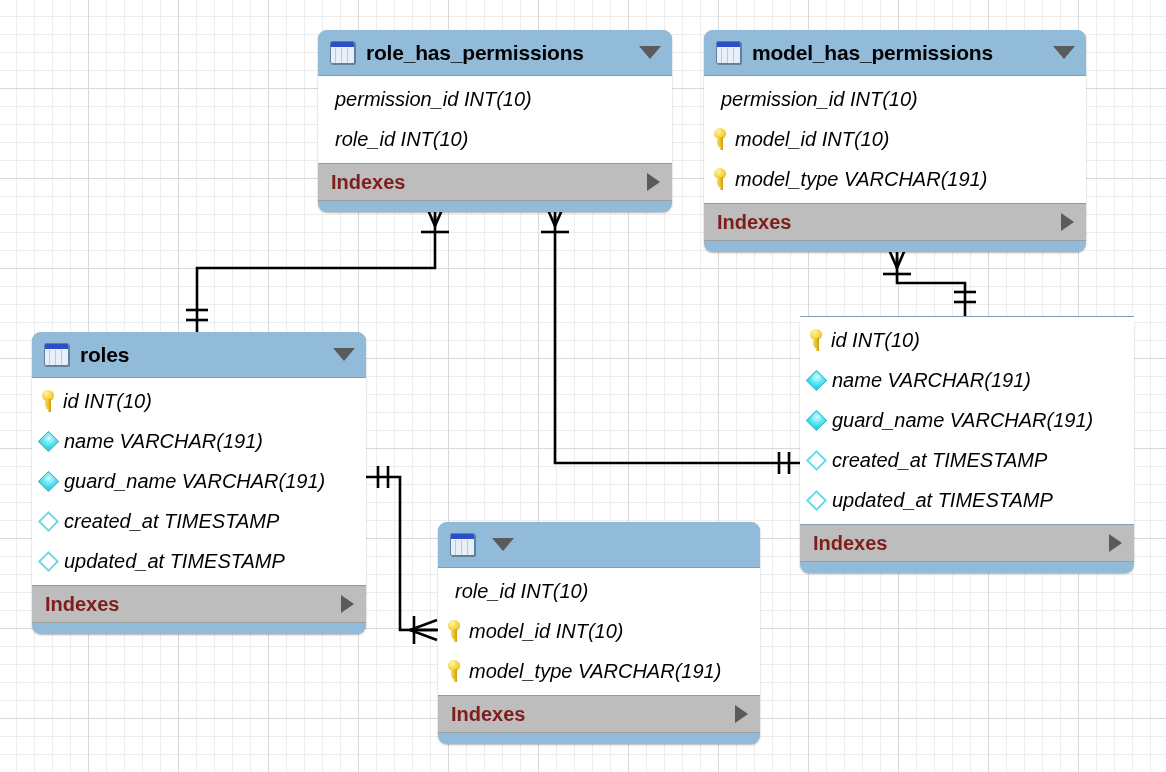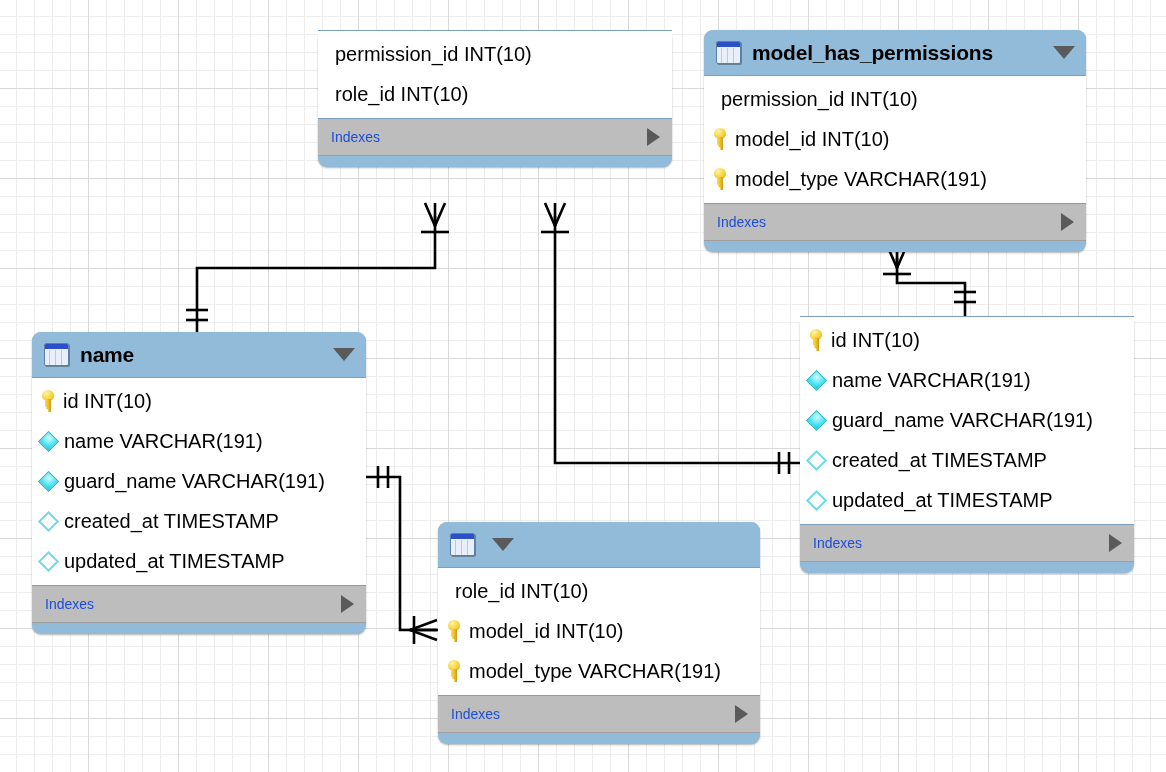--- a/index.html
+++ b/index.html
@@ -131,20 +131,21 @@
     border-bottom: 1px solid #7c9fbd;
     padding: 3px 0 4px 0;
   }
 
   .field-row {
     display: flex;
     align-items: center;
     height: 40px;
     padding: 0 10px 0 9px;
     gap: 8px;
+    font-style: italic;
   }
   .field-label {
     font-size: 20px;
     color: #000000;
     white-space: nowrap;
   }
 
   
   .ico-key {
     flex: 0 0 auto;
@@ -194,23 +195,23 @@
   .tbl-indexes {
     height: 36px;
     display: flex;
     align-items: center;
     padding: 0 12px 0 13px;
     background: #bdbdbd;
     border-bottom: 1px solid #9e9e9e;
   }
   .idx-label {
     flex: 1 1 auto;
-    font-size: 14px;
-    font-weight: normal;
-    color: #1d4ed8;
+    font-size: 20px;
+    font-weight: bold;
+    color: #7f1d1d;
   }
   .idx-caret {
     flex: 0 0 auto;
     width: 0; height: 0;
     border-top: 9px solid transparent;
     border-bottom: 9px solid transparent;
     border-left: 13px solid #5a5a5a;
   }
 </style>
 </head>
@@ -260,20 +261,25 @@
       <path class="edge" d="M 437,620 L 410,630 L 437,640"></path>
       <line class="edge" x1="410" y1="630" x2="437" y2="630"></line>
 
       <line class="tick" x1="378" y1="466" x2="378" y2="488"></line>
       <line class="tick" x1="388" y1="466" x2="388" y2="488"></line>
     </g>
   </svg>
 
   <div id="tables-root">
       <div class="table-box" style="left: 318px; top: 30px; width: 354px;">
+        <div class="tbl-header">
+          <span class="tbl-icon"></span>
+          <span class="tbl-title">role_has_permissions</span>
+          <span class="tbl-caret"></span>
+        </div>
         <div class="tbl-fields">
           <div class="field-row">
             <span class="ico-none"></span>
             <span class="field-label">permission_id INT(10)</span>
           </div>
           <div class="field-row">
             <span class="ico-none"></span>
             <span class="field-label">role_id INT(10)</span>
           </div>
         </div>
@@ -303,21 +309,21 @@
           </div>
         </div>
         <div class="tbl-indexes">
           <span class="idx-label">Indexes</span>
           <span class="idx-caret"></span>
         </div>
       </div>
       <div class="table-box" style="left: 32px; top: 332px; width: 334px;">
         <div class="tbl-header">
           <span class="tbl-icon"></span>
-          <span class="tbl-title">name</span>
+          <span class="tbl-title">roles</span>
           <span class="tbl-caret"></span>
         </div>
         <div class="tbl-fields">
           <div class="field-row">
             <span class="ico-key"></span>
             <span class="field-label">id INT(10)</span>
           </div>
           <div class="field-row">
             <span class="ico-diamond filled"></span>
             <span class="field-label">name VARCHAR(191)</span>

